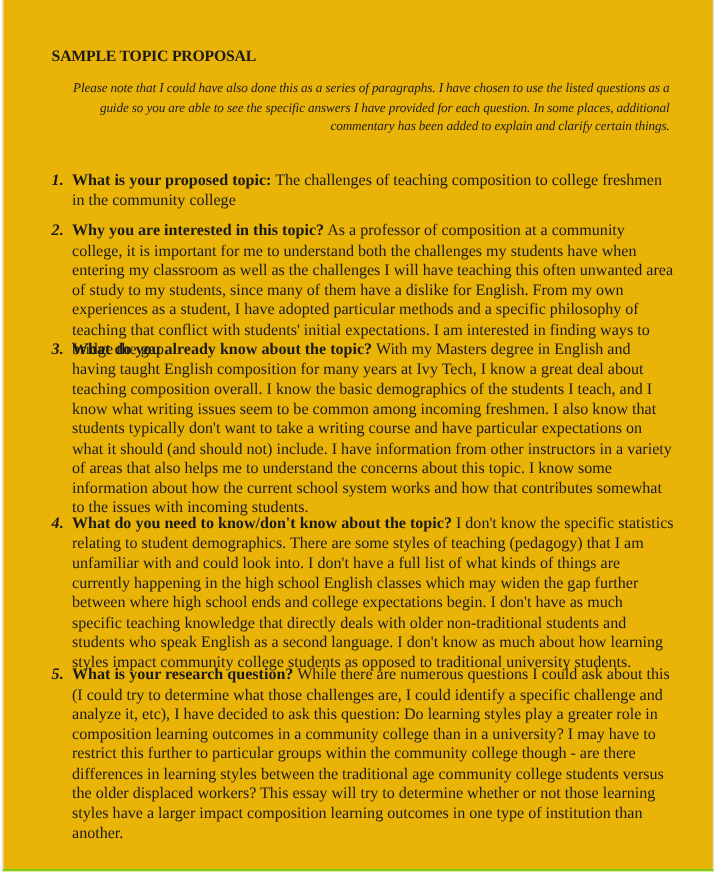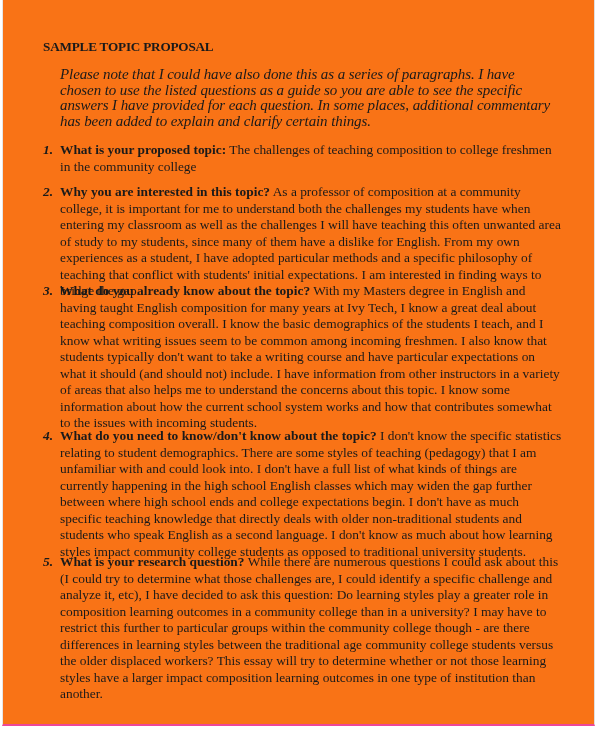--- a/index.html
+++ b/index.html
@@ -1,32 +1,32 @@
 <!DOCTYPE html>
 <html><head>
 <meta charset="utf-8">
 <style>
   html, body { margin: 0; padding: 0; background: #ffffff; }
   body { width: 600px; height: 730px; overflow: hidden; position: relative; }
   .page {
     position: absolute; left: 2px; top: 0; width: 593px; height: 726px;
     border-left: 1px solid #e6e6e6; border-right: 1px solid #e0e0e0;
-    border-bottom: 2px solid #ec4899; box-sizing: border-box; background: #f97316;
+    border-bottom: 2px solid #84cc16; box-sizing: border-box; background: #eab308;
   }
   .doc {
     font-family: "Liberation Serif", "DejaVu Serif", serif;
     color: #1a1a1a; font-size: 13.4px; line-height: 16.5px;
   }
   .title {
     position: absolute; left: 40px; top: 39px; font-weight: bold; font-size: 13.2px;
     letter-spacing: -0.2px; margin: 0;
   }
   .intro {
     position: absolute; left: 57px; top: 67px; width: 498px; font-style: italic;
-    margin: 0; font-size: 15px; line-height: 15.6px; letter-spacing: -0.1px;
+    margin: 0; font-size: 11px; line-height: 15.6px; letter-spacing: -0.1px; text-align: right;
   }
   .item { position: absolute; left: 40px; width: 520px; margin: 0; }
   .item .num { position: absolute; left: 0; top: 0; font-weight: bold; font-style: italic; }
   .item .body { margin-left: 17px; width: 503px; }
   .item .q { font-weight: bold; }
 </style>
 </head>
 <body>
 
 <div class="page">

